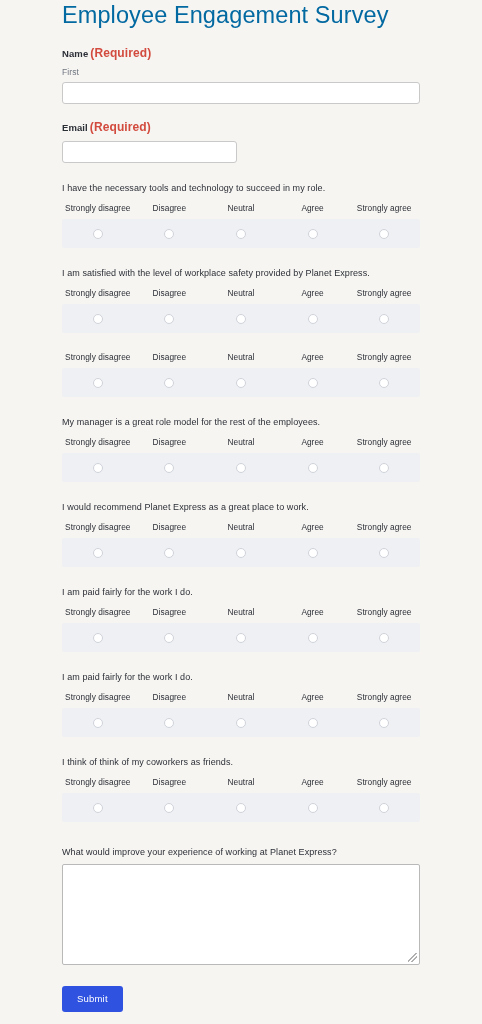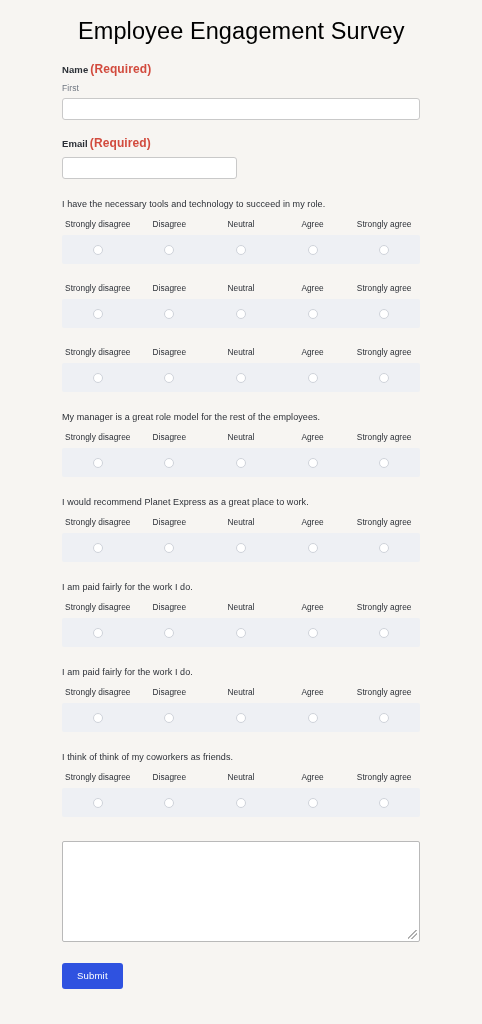--- a/index.html
+++ b/index.html
@@ -18,27 +18,27 @@
   .page {
     width: 482px;
     height: 1024px;
     position: relative;
     box-sizing: border-box;
     padding: 0 62px 0 62px;
   }
 
   
   .form-title {
-    margin: 16px;
+    margin: 0;
     padding-top: 0;
     font-size: 23.5px;
     font-weight: 400;
     letter-spacing: 0.1px;
     line-height: 30px;
-    color: #000000;
+    color: #0369a1;
     white-space: nowrap;
   }
 
   
   .field-block { margin-top: 17px; }
 
   .field-legend {
     font-size: 9.5px;
     font-weight: 700;
     color: #2b2f36;
@@ -206,20 +206,21 @@
         </div>
         <div class="likert-row">
           <div><span class="radio-dot"></span></div>
           <div><span class="radio-dot"></span></div>
           <div><span class="radio-dot"></span></div>
           <div><span class="radio-dot"></span></div>
           <div><span class="radio-dot"></span></div>
         </div>
       </div>
       <div class="likert">
+        <div class="likert-question">I am satisfied with the level of workplace safety provided by Planet Express.</div>
         <div class="likert-head">
           <div>Strongly disagree</div>
           <div>Disagree</div>
           <div>Neutral</div>
           <div>Agree</div>
           <div>Strongly agree</div>
         </div>
         <div class="likert-row">
           <div><span class="radio-dot"></span></div>
           <div><span class="radio-dot"></span></div>
@@ -325,20 +326,21 @@
           <div><span class="radio-dot"></span></div>
           <div><span class="radio-dot"></span></div>
           <div><span class="radio-dot"></span></div>
           <div><span class="radio-dot"></span></div>
           <div><span class="radio-dot"></span></div>
         </div>
       </div>
     </div>
 
   <div class="longanswer">
+    <div class="likert-question">What would improve your experience of working at Planet Express?</div>
     <div class="textarea-box">
       <span class="resize-grip"></span>
     </div>
   </div>
 
   <div class="submit-wrap">
     <button class="submit-button">Submit</button>
   </div>
 
 </div>

